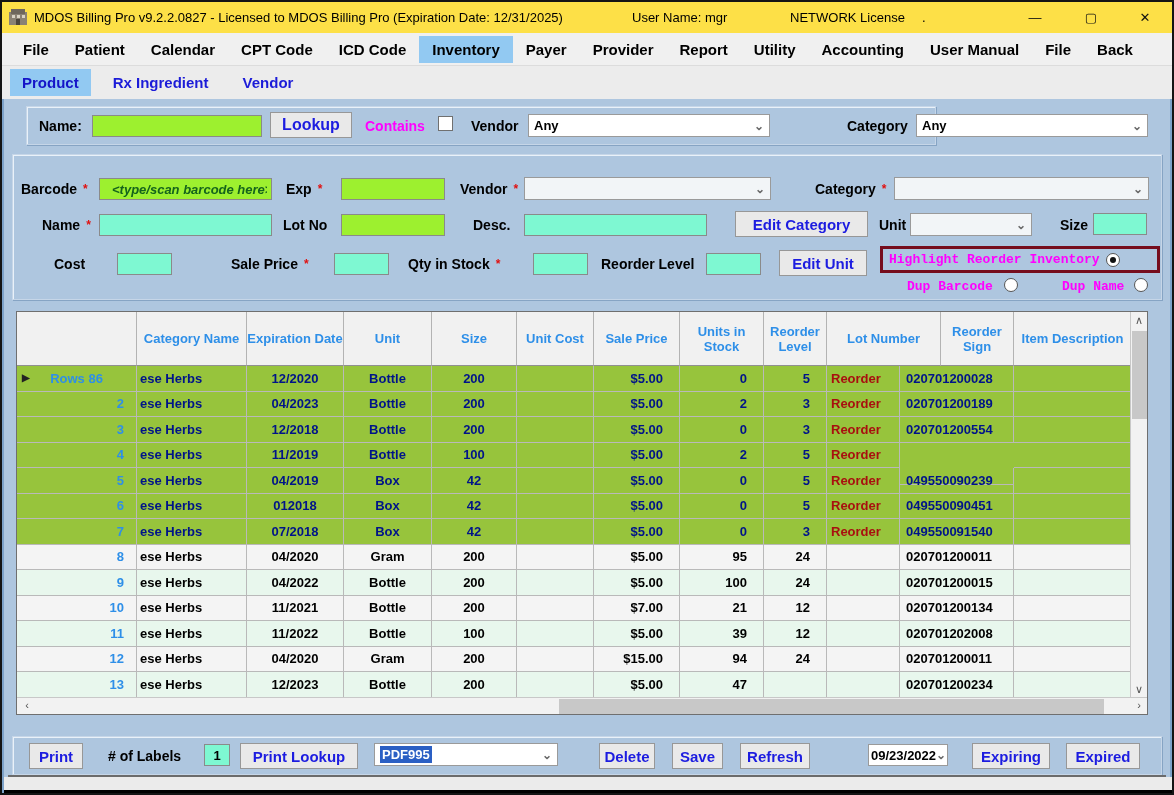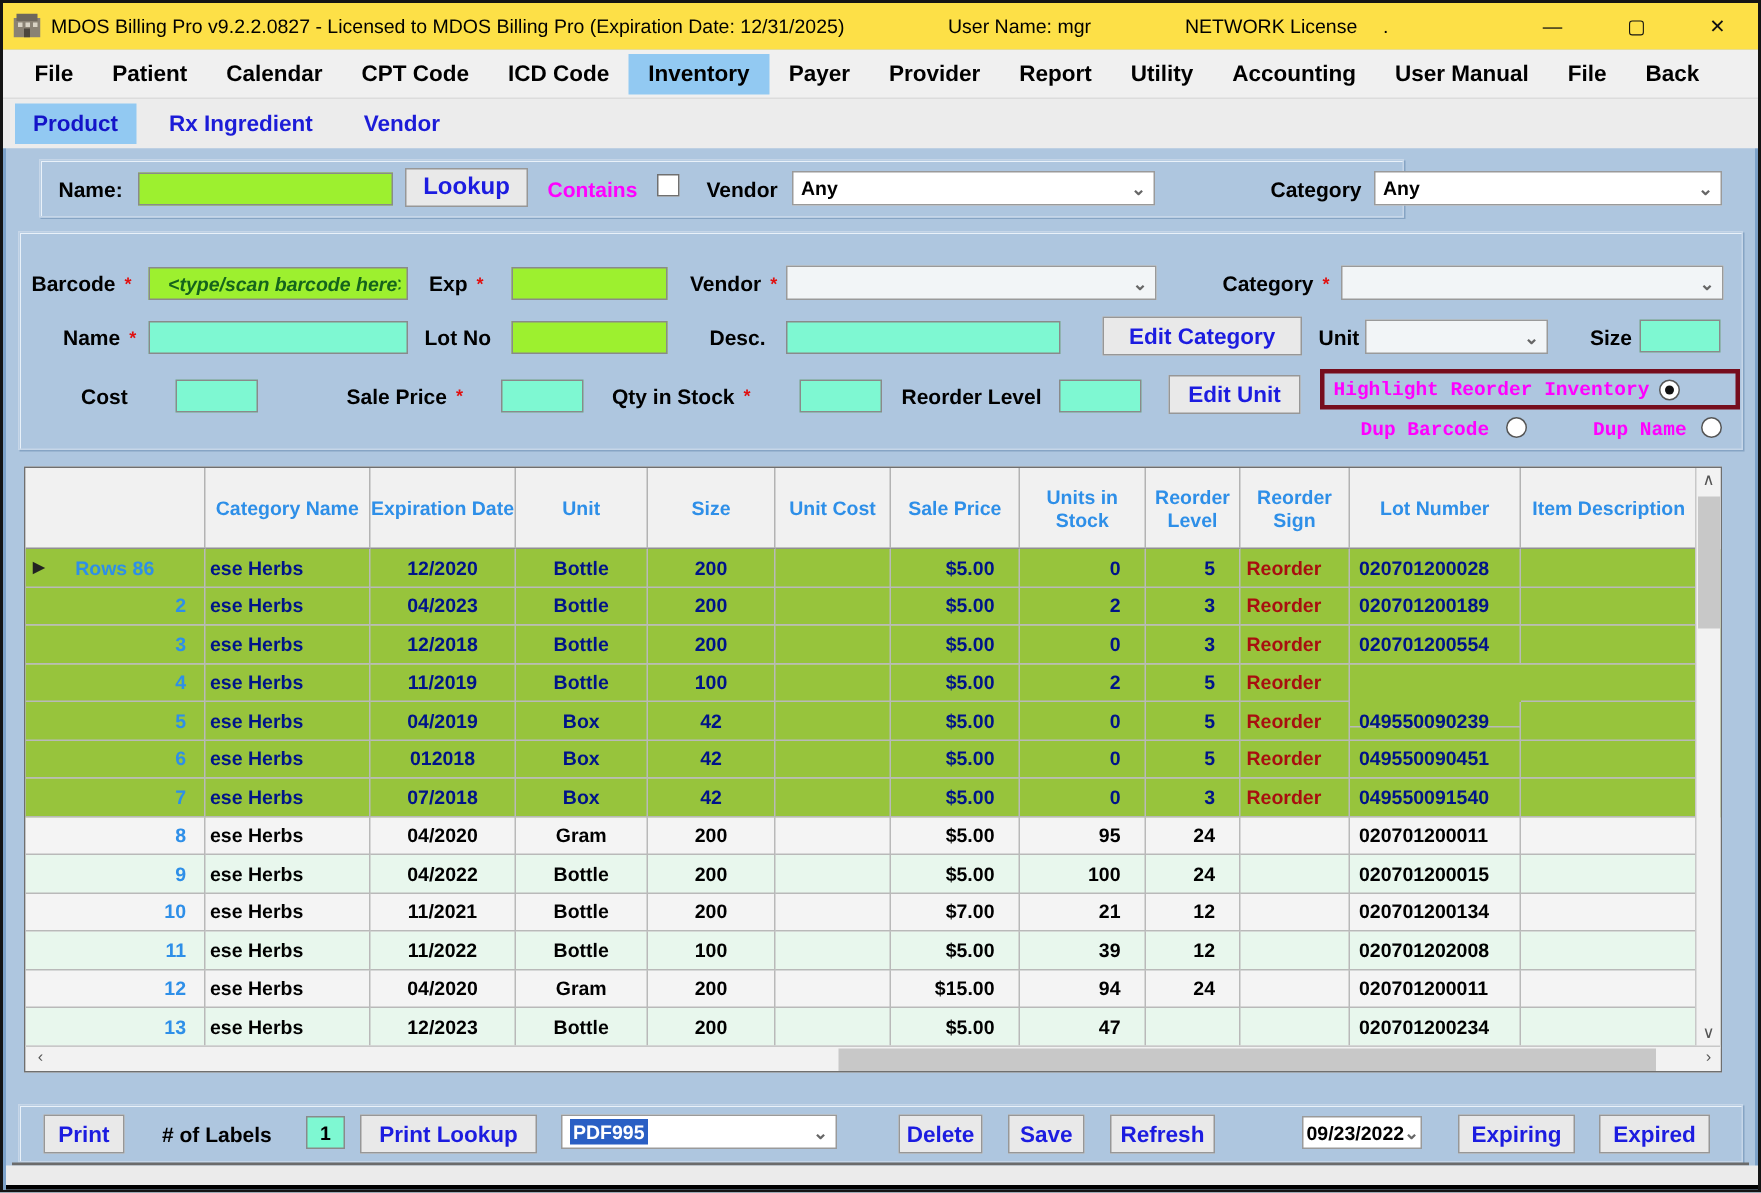--- a/index.html
+++ b/index.html
@@ -194,22 +194,22 @@
       <div class="ghrow" id="gridhead">
           <div class="ghead" style="width: 120px;"></div>
           <div class="ghead" style="width: 110px;">Category Name</div>
           <div class="ghead" style="width: 97px;">Expiration Date</div>
           <div class="ghead" style="width: 88px;">Unit</div>
           <div class="ghead" style="width: 85px;">Size</div>
           <div class="ghead" style="width: 77px;">Unit Cost</div>
           <div class="ghead" style="width: 86px;">Sale Price</div>
           <div class="ghead" style="width: 84px;">Units in Stock</div>
           <div class="ghead" style="width: 63px;">Reorder Level</div>
+          <div class="ghead" style="width: 114px;">Lot Number</div>
           <div class="ghead" style="width: 73px;">Reorder Sign</div>
-          <div class="ghead" style="width: 114px;">Lot Number</div>
           <div class="ghead" style="width: 118px;">Item Description</div>
         </div>
       <div id="gridbody">
           <div class="grow hl">
             <div class="gcell c-num firstnum" style="width: 120px;">
               <span class="mk">▶</span>
               <span>Rows 86</span>
             </div>
             <div class="gcell c-cat" style="width: 110px;">ese Herbs</div>
             <div class="gcell c-ctr" style="width: 97px;">12/2020</div>

